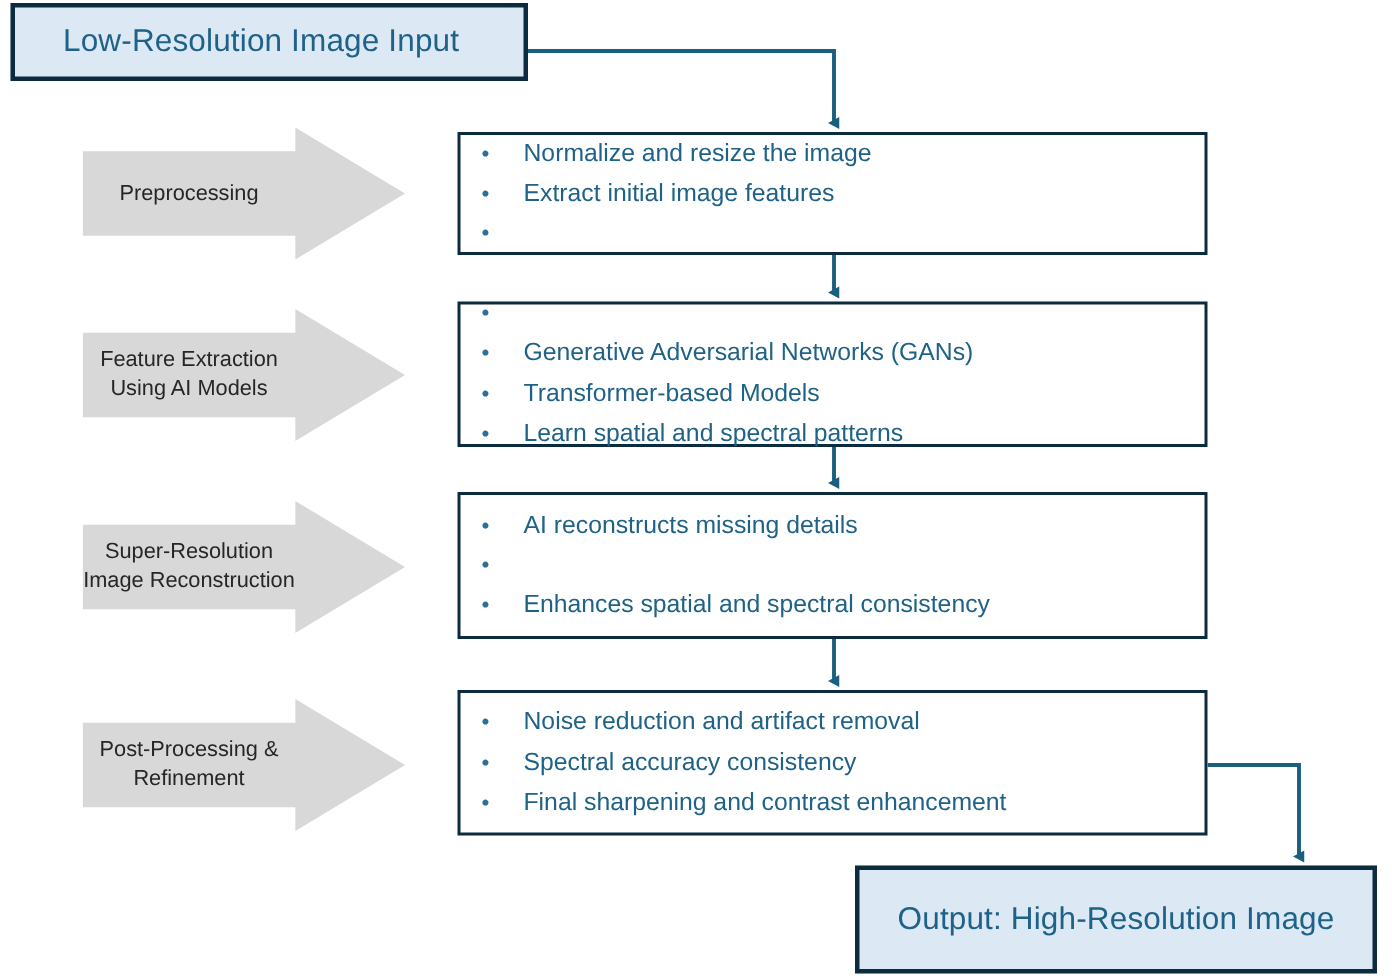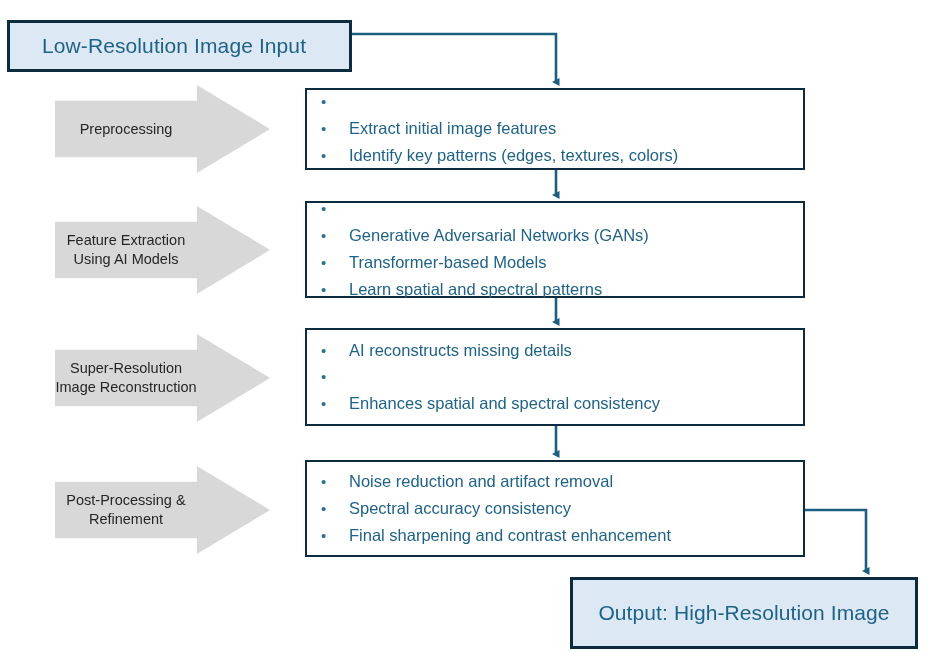--- a/index.html
+++ b/index.html
@@ -27,21 +27,21 @@
     box-sizing: border-box;
     background: #dce9f5;
     border: 3px solid #0d2b3e;
     display: flex;
     align-items: center;
     color: #1f6287;
     font-size: 21px;
     letter-spacing: 0.1px;
   }
   #input-box {
-    left: 7px; top: 20px;
+    left: 7px; top: 2px;
     width: 345px; height: 52px;
     padding-left: 32px;
   }
   #output-box {
     left: 570px; top: 577px;
     width: 348px; height: 72px;
     justify-content: center;
   }
 
   
@@ -172,28 +172,28 @@
     <div class="label">Super-Resolution Image Reconstruction</div>
   </div>
   <div class="proc-arrow" id="arrow-4">
     <div class="shape"></div>
     <div class="label">Post-Processing &amp; Refinement</div>
   </div>
 
   <div class="content-box" id="box-1">
     <div class="bullet-row">
       <span class="bullet-dot">•</span>
+      <span class="bullet-text">Normalize and resize the image</span>
     </div>
     <div class="bullet-row">
       <span class="bullet-dot">•</span>
       <span class="bullet-text">Extract initial image features</span>
     </div>
     <div class="bullet-row">
       <span class="bullet-dot">•</span>
-      <span class="bullet-text">Identify key patterns (edges, textures, colors)</span>
     </div>
   </div>
 
   <div class="content-box" id="box-2">
     <div class="bullet-row">
       <span class="bullet-dot">•</span>
     </div>
     <div class="bullet-row">
       <span class="bullet-dot">•</span>
       <span class="bullet-text">Generative Adversarial Networks (GANs)</span>

